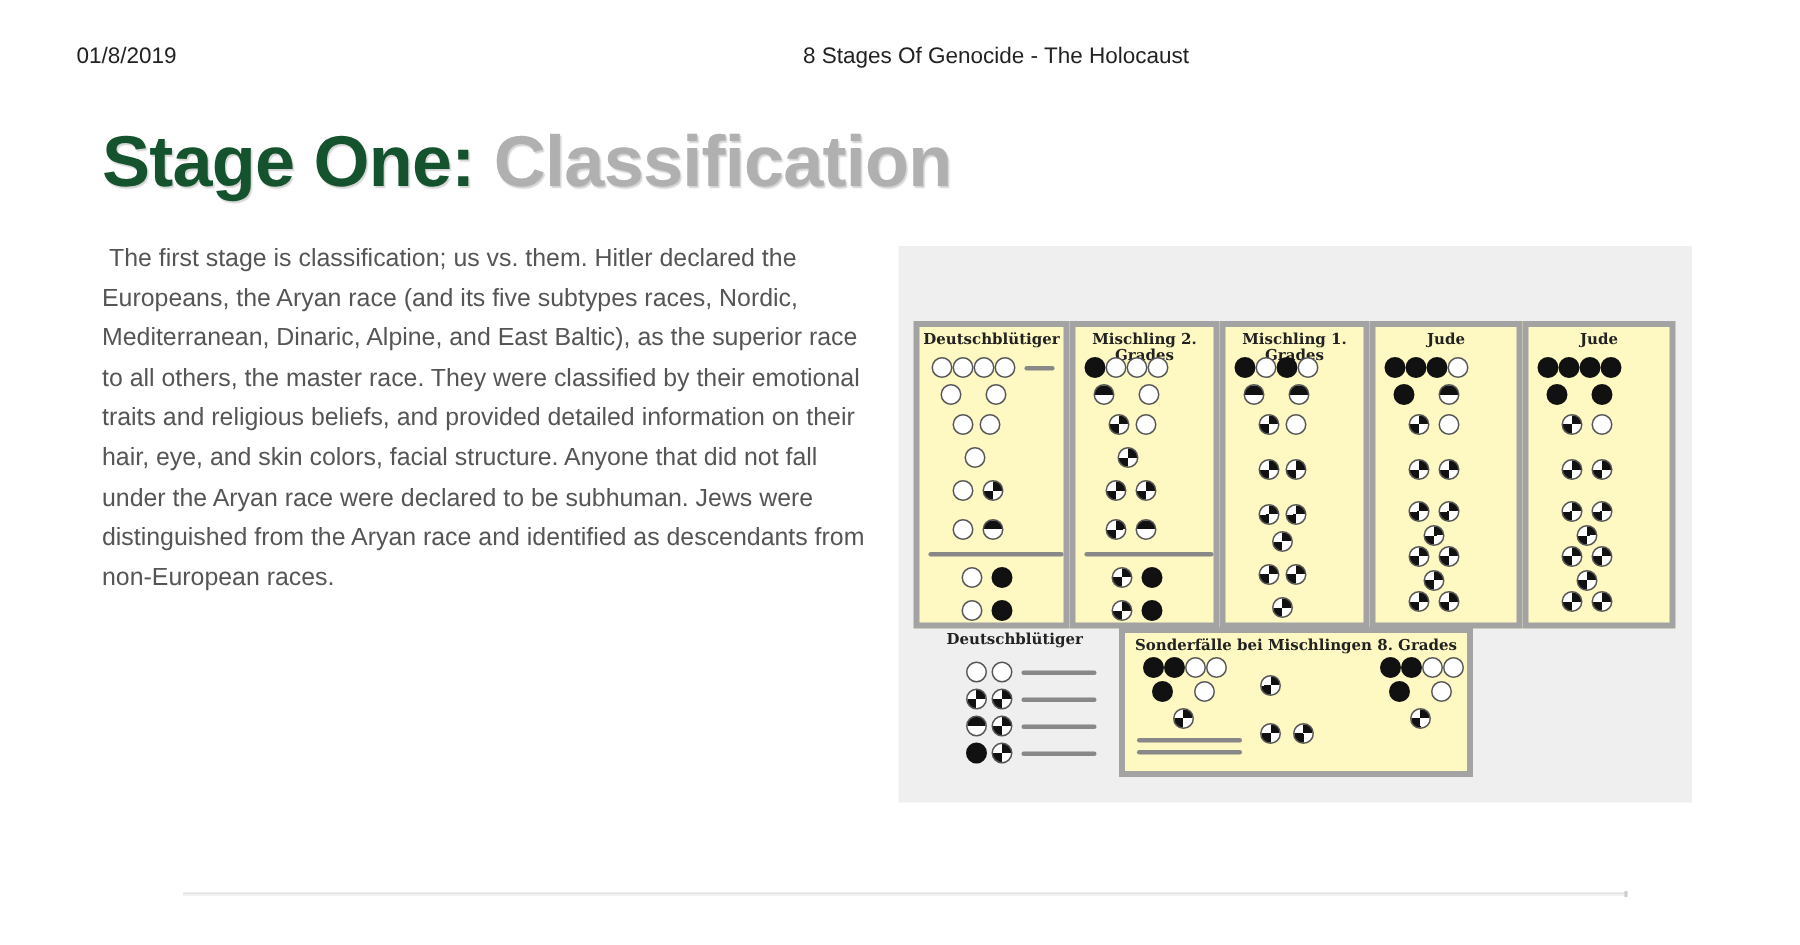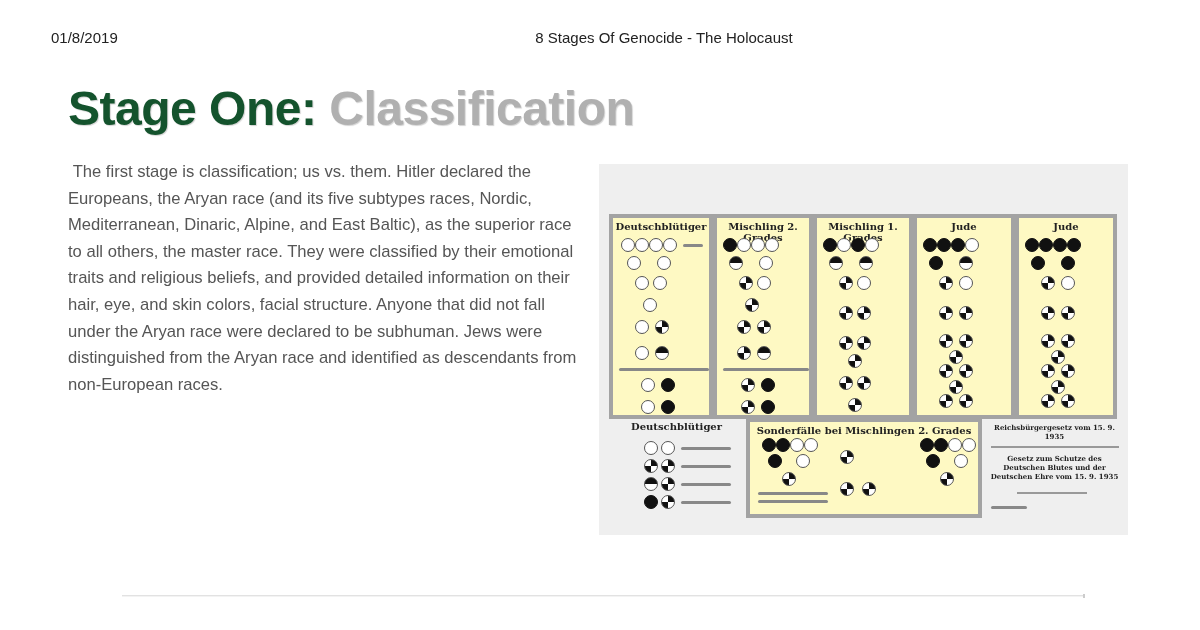--- a/index.html
+++ b/index.html
@@ -165,21 +165,21 @@
       <div class="lbl" style="left:72px;top:46px;width:50px"></div>
     <div class="ring h" style="left:35px;top:58px"></div>
       <div class="ring q" style="left:52px;top:58px"></div>
       <div class="lbl" style="left:72px;top:64px;width:50px"></div>
     <div class="ring b" style="left:35px;top:76px"></div>
       <div class="ring q" style="left:52px;top:76px"></div>
       <div class="lbl" style="left:72px;top:82px;width:50px"></div>
   </div>
 
   <div class="panel" style="left:147px;top:254px;width:236px;height:100px;">
-    <div class="panel-head">Sonderfälle bei Mischlingen 2. Grades</div>
+    <div class="panel-head">Sonderfälle bei Mischlingen 8. Grades</div>
     <div class="ring b" style="left:12px;top:16px"></div>
       <div class="ring b" style="left:26px;top:16px"></div>
       <div class="ring" style="left:40px;top:16px"></div>
       <div class="ring" style="left:54px;top:16px"></div>
     <div class="ring b" style="left:18px;top:32px"></div>
       <div class="ring" style="left:46px;top:32px"></div>
     <div class="ring q" style="left:32px;top:50px"></div>
     <div class="lbl" style="left:8px;top:70px;width:70px"></div>
       <div class="lbl" style="left:8px;top:78px;width:70px"></div>
     <div class="ring q" style="left:90px;top:28px"></div>
@@ -187,22 +187,15 @@
       <div class="ring q" style="left:112px;top:60px"></div>
     <div class="ring b" style="left:170px;top:16px"></div>
       <div class="ring b" style="left:184px;top:16px"></div>
       <div class="ring" style="left:198px;top:16px"></div>
       <div class="ring" style="left:212px;top:16px"></div>
     <div class="ring b" style="left:176px;top:32px"></div>
       <div class="ring" style="left:204px;top:32px"></div>
     <div class="ring q" style="left:190px;top:50px"></div>
   </div>
 
-  <div style="position:absolute;left:388px;top:256px;width:135px;height:100px;">
-    <div class="panel-head" style="font-size:7px">Reichsbürgergesetz vom 15. 9. 1935</div>
-    <div class="bline" style="left:4px;top:26px;width:128px"></div>
-    <div class="panel-head" style="top:34px;font-size:7px">Gesetz zum Schutze des Deutschen Blutes und der Deutschen Ehre vom 15. 9. 1935</div>
-    <div class="bline" style="left:30px;top:72px;width:70px"></div>
-    <div class="lbl" style="left:4px;top:86px;width:36px"></div>
-  </div>
 </div>
 
 <div class="footer-rule"></div>
 
 </body></html>

